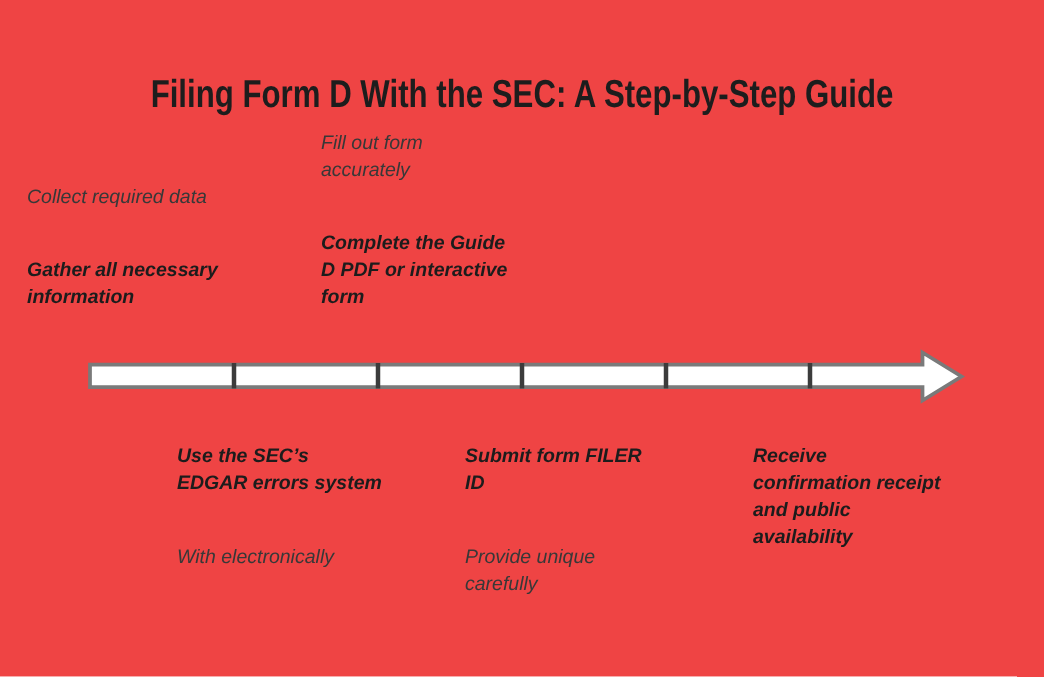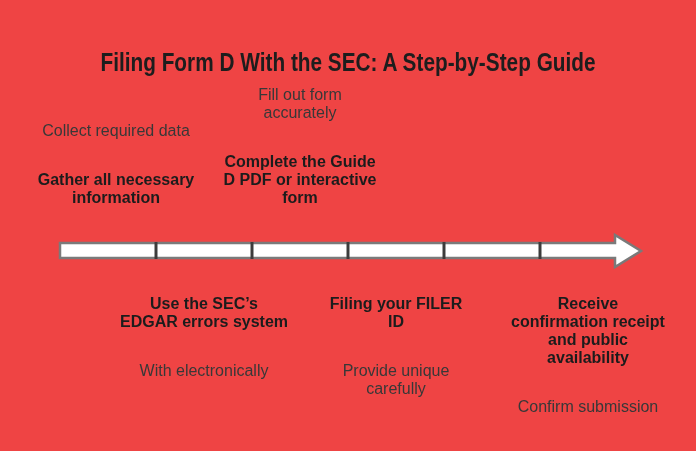--- a/index.html
+++ b/index.html
@@ -32,24 +32,24 @@
   .arrow-svg {
     position: absolute;
     left: 0;
     top: 228px;
     width: 696px;
     height: 48px;
   }
   .step {
     position: absolute;
     width: 172px;
-    text-align: center;
-    font-size: 16px;
+    font-size: 13px;
     line-height: 18px;
     white-space: pre-line;
+    font-style: italic;
   }
   .step.above { bottom: 226px; }
   .step.below { top: 277px; }
   .step-label {
     font-weight: 700;
     color: #1c1c1c;
   }
   .step-desc {
     font-weight: 400;
     color: #383838;
@@ -66,49 +66,48 @@
 
   <svg class="arrow-svg" viewBox="0 0 696 48" xmlns="http://www.w3.org/2000/svg" aria-hidden="true">
     <path d="M60,15 H615 V7 L641,23 L615,39 V30 H60 Z" fill="#ffffff" stroke="#7a7a7a" stroke-width="2.5" stroke-linejoin="miter"></path>
     <line x1="156" y1="14" x2="156" y2="31" stroke="#3c3c3c" stroke-width="3"></line>
     <line x1="252" y1="14" x2="252" y2="31" stroke="#3c3c3c" stroke-width="3"></line>
     <line x1="348" y1="14" x2="348" y2="31" stroke="#3c3c3c" stroke-width="3"></line>
     <line x1="444" y1="14" x2="444" y2="31" stroke="#3c3c3c" stroke-width="3"></line>
     <line x1="540" y1="14" x2="540" y2="31" stroke="#3c3c3c" stroke-width="3"></line>
   </svg>
 
-  <div class="step above" style="left:30px">
+  <div class="step above" style="left:18px">
     <div class="step-desc">Collect required data</div>
     <div class="step-label">Gather all necessary
 information</div>
   </div>
 
   <div class="step below" style="left:118px">
     <div class="step-label">Use the SEC’s
 EDGAR errors system</div>
     <div class="step-desc">With electronically</div>
   </div>
 
   <div class="step above" style="left:214px">
     <div class="step-desc">Fill out form
 accurately</div>
     <div class="step-label">Complete the Guide
 D PDF or interactive
 form</div>
   </div>
 
   <div class="step below" style="left:310px">
-    <div class="step-label">Filing your FILER
+    <div class="step-label">Submit form FILER
 ID</div>
     <div class="step-desc">Provide unique
 carefully</div>
   </div>
 
 
   <div class="step below" style="left:502px">
     <div class="step-label">Receive
 confirmation receipt
 and public
 availability</div>
-    <div class="step-desc">Confirm submission</div>
   </div>
 
 </div>
 
 </body></html>

